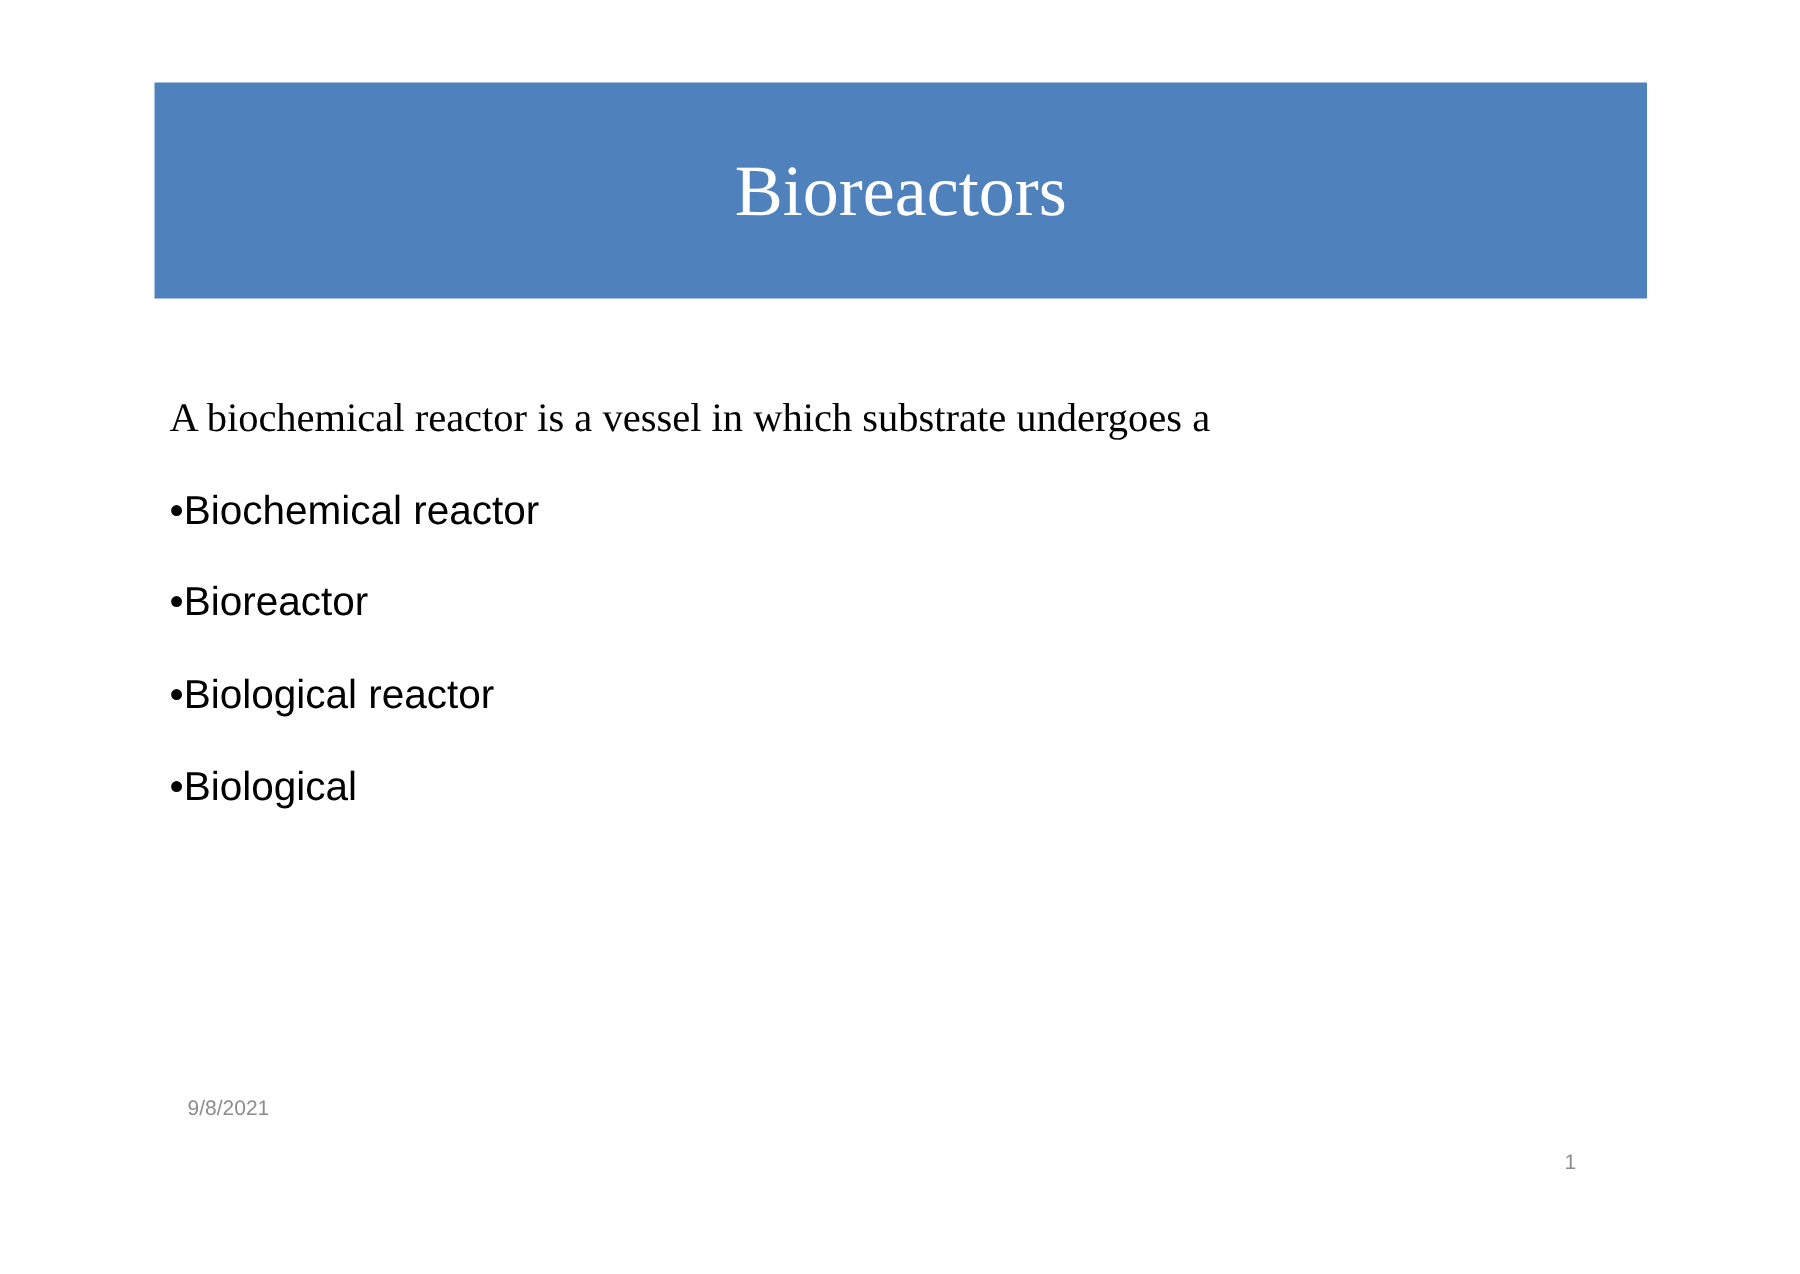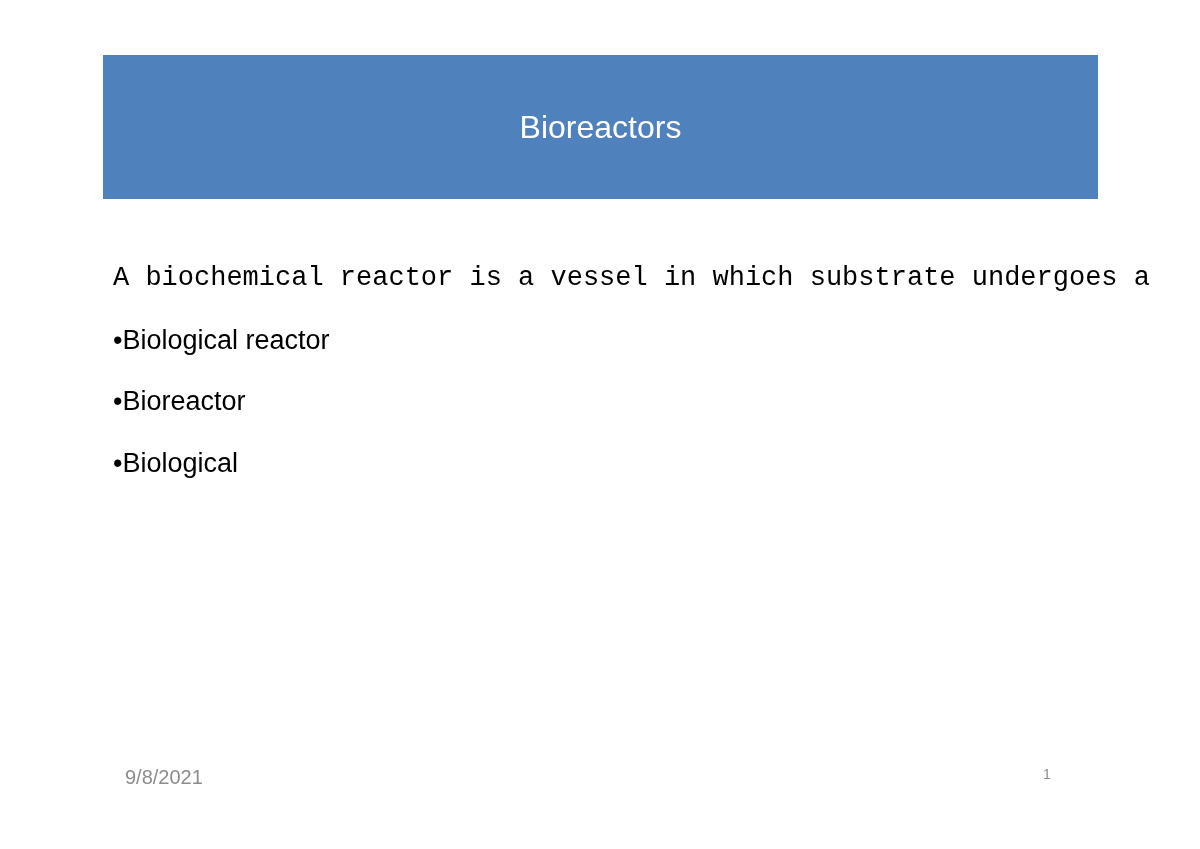--- a/index.html
+++ b/index.html
@@ -1,35 +1,36 @@
 <!DOCTYPE html>
 <html><head>
   <meta charset="utf-8">
   <style>
     html, body { margin: 0; padding: 0; background: #ffffff; }
     body { width: 1200px; height: 849px; position: relative; overflow: hidden; font-family: "Liberation Sans", sans-serif; }
     .title-box {
       position: absolute; left: 103px; top: 55px; width: 995px; height: 144px;
       background: #4f81bd; display: flex; align-items: center; justify-content: center;
     }
-    .title-text { color: #ffffff; font-size: 32px; font-family: Liberation Sans, sans-serif; font-weight: normal; letter-spacing: 0px; }
+    .title-text { color: #ffffff; font-size: 48px; font-family: Liberation Serif, serif; font-weight: normal; letter-spacing: 0px; }
     .body { position: absolute; left: 113px; top: 248px; width: 960px; color: #000000; }
-    .line { font-size: 27px; line-height: 61.5px; height: 61.5px; white-space: nowrap; font-family: Liberation Mono, monospace; }
+    .line { font-size: 27px; line-height: 61.5px; height: 61.5px; white-space: nowrap; font-family: Liberation Serif, serif; }
     .bullet { font-size: 27px; line-height: 61.5px; height: 61.5px; white-space: nowrap; }
-    .footer-date { position: absolute; left: 125px; top: 766px; font-size: 20px; color: #8c8c8c; }
+    .footer-date { position: absolute; left: 125px; top: 730px; font-size: 14px; color: #8c8c8c; }
     .footer-page { position: absolute; left: 1043px; top: 766px; font-size: 14px; color: #8c8c8c; }
   </style>
 </head>
 <body>
 
 <div class="title-box">
   <span class="title-text">Bioreactors</span>
 </div>
 
 <div class="body">
   <div class="line">A biochemical reactor is a vessel in which substrate undergoes a</div>
+  <div class="bullet">•Biochemical reactor</div>
+  <div class="bullet">•Bioreactor</div>
   <div class="bullet">•Biological reactor</div>
-  <div class="bullet">•Bioreactor</div>
   <div class="bullet">•Biological</div>
 </div>
 
 <div class="footer-date">9/8/2021</div>
 <div class="footer-page">1</div>
 
 </body></html>

